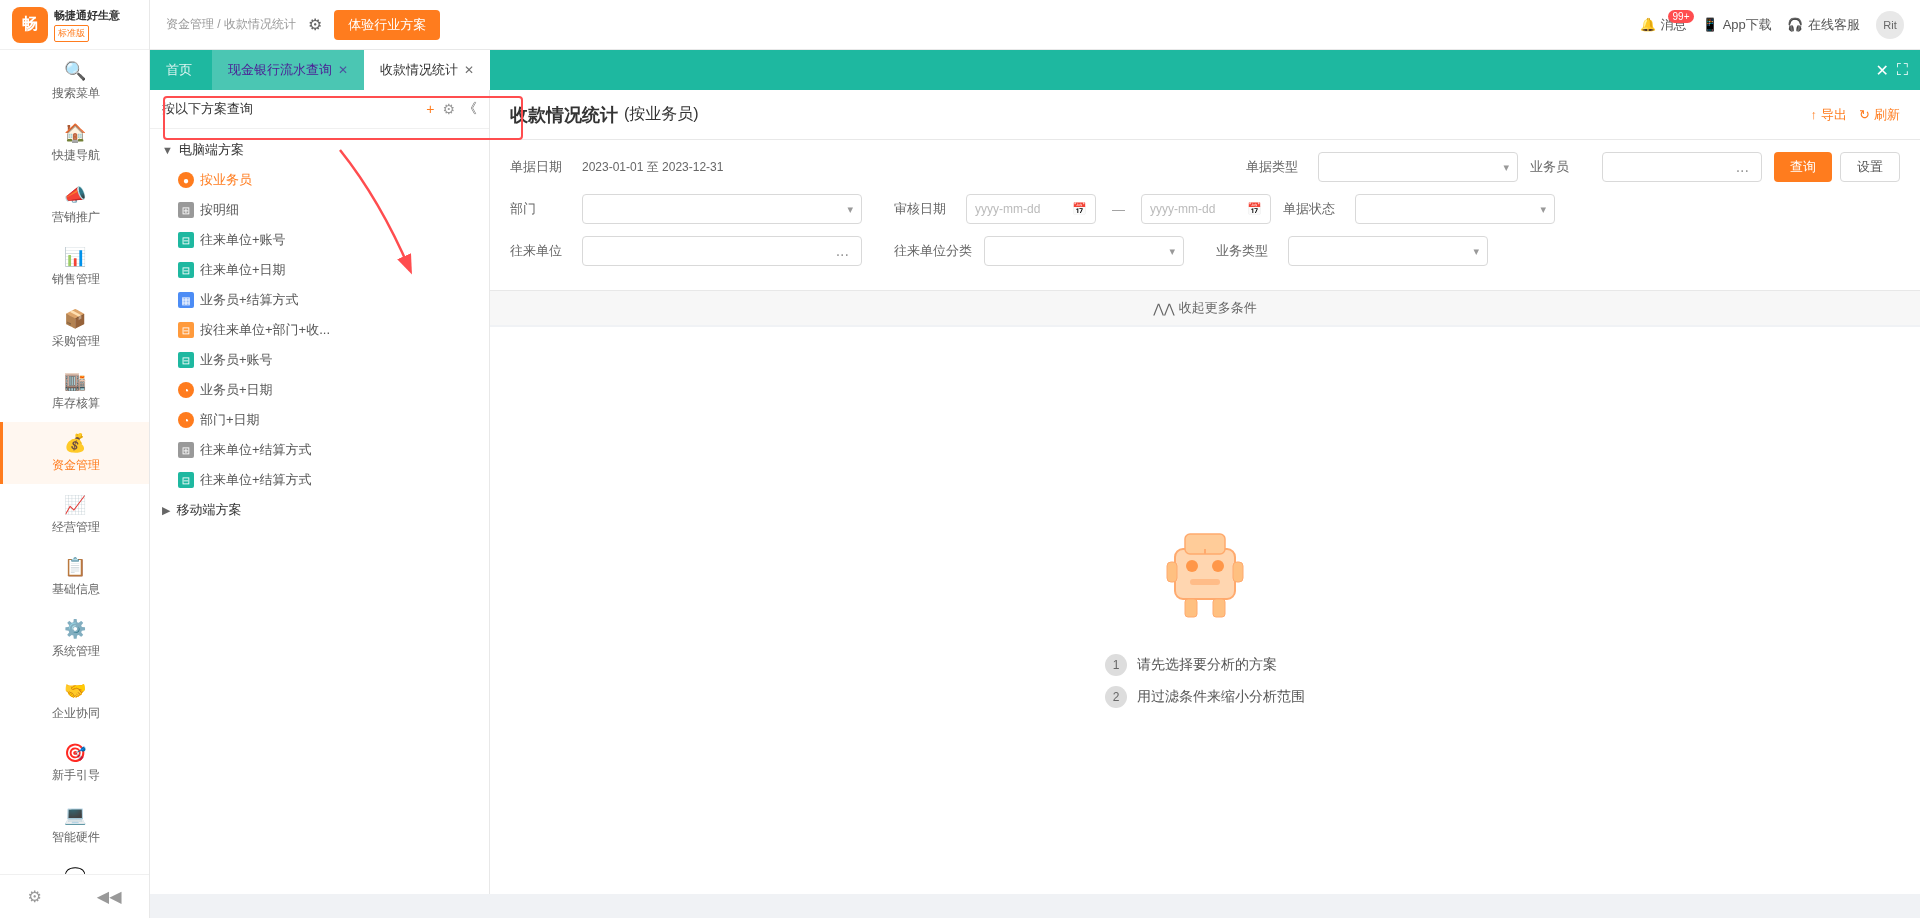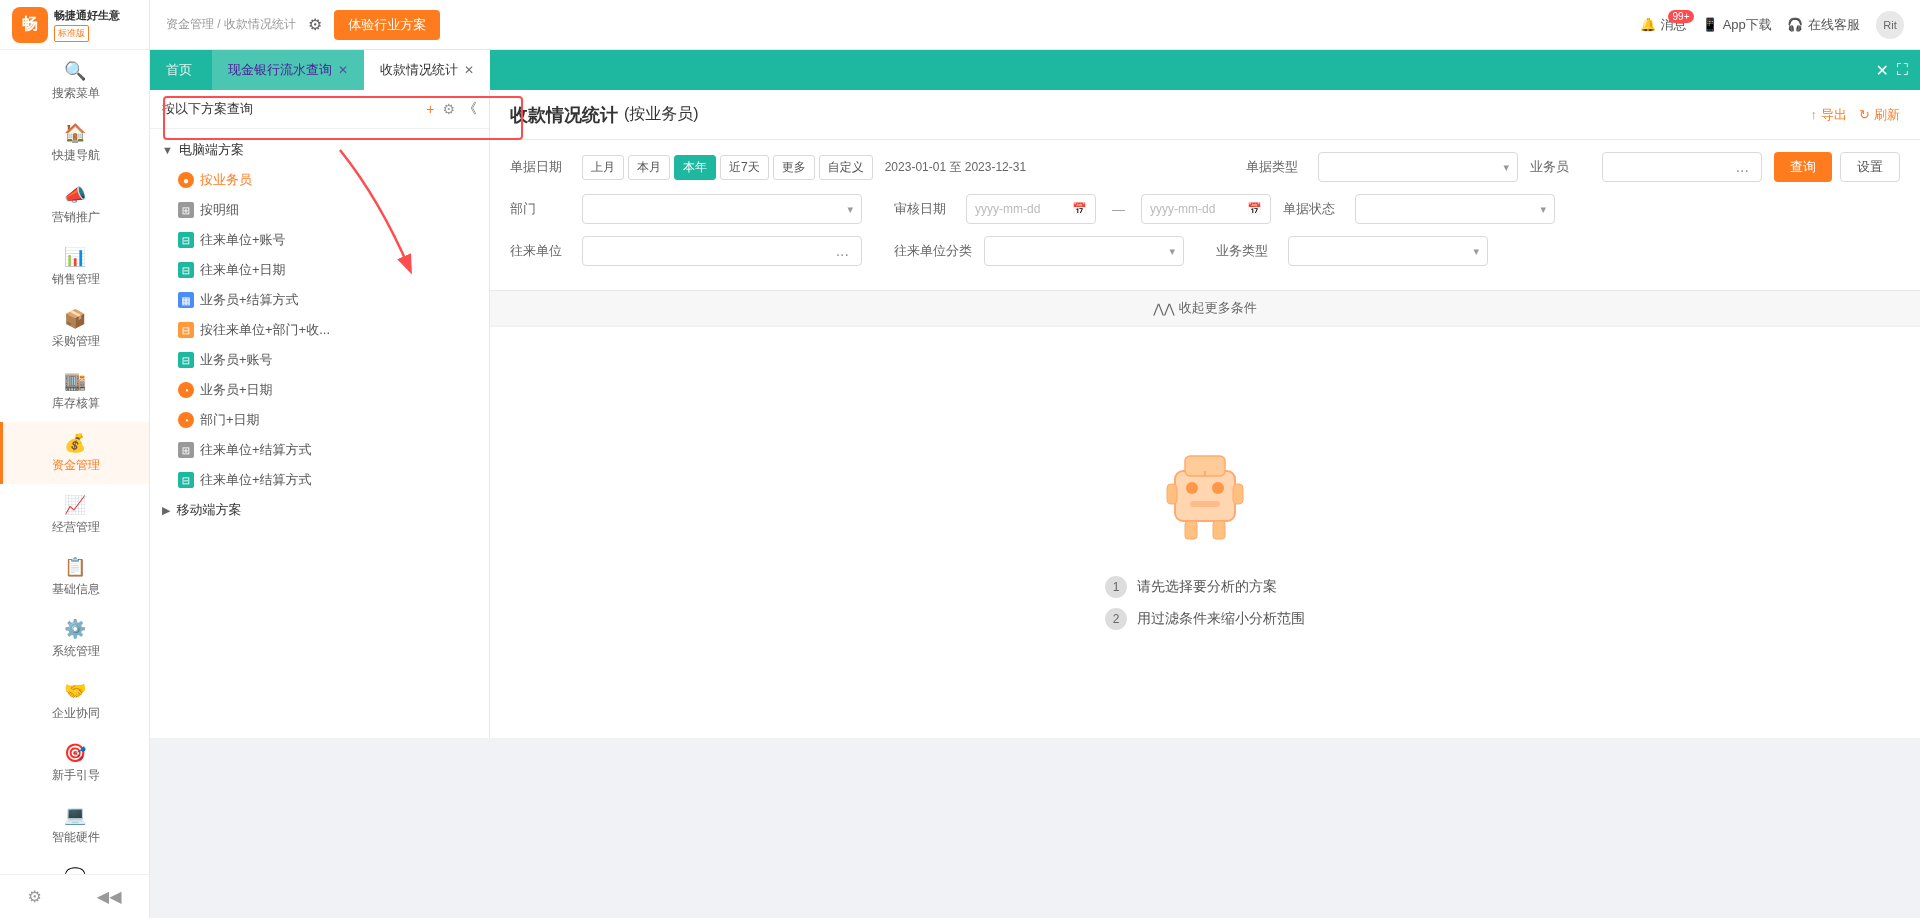--- a/index.html
+++ b/index.html
@@ -67,21 +67,21 @@
       display: flex;
       justify-content: space-around;
     }
     .sidebar-footer-icon { color: #999; font-size: 16px; cursor: pointer; }
 
     
     .main {
       flex: 1;
       display: flex;
       flex-direction: column;
-      height: 738px;
+      height: 894px;
       overflow: hidden;
     }
 
     
     .top-header {
       height: 50px;
       background: #fff;
       display: flex;
       align-items: center;
       justify-content: space-between;
@@ -647,28 +647,20 @@
             <span>↻</span>
             <span>刷新</span>
           </button>
         </div>
       </div>
 
       <div class="query-section">
 
         <div class="query-row">
           <span class="query-label">单据日期</span>
-          <div class="date-btn-group">
-            <button class="date-btn">上月</button>
-            <button class="date-btn">本月</button>
-            <button class="date-btn active">本年</button>
-            <button class="date-btn">近7天</button>
-            <button class="date-btn">更多</button>
-            <button class="date-btn">自定义</button>
-          </div>
           <span class="date-range-text">2023-01-01 至 2023-12-31</span>
 
           <div style="margin-left:auto;display:flex;align-items:center;gap:12px;">
             <span class="query-label">单据类型</span>
             <div class="select-field">
               <span style="color:#bbb;font-size:12px;"></span>
               <span class="select-arrow">▾</span>
             </div>
             <span class="query-label">业务员</span>
             <div style="display:flex;align-items:center;border:1px solid #d9d9d9;border-radius:4px;height:30px;min-width:160px;background:#fff;padding:0 8px;justify-content:space-between;">

